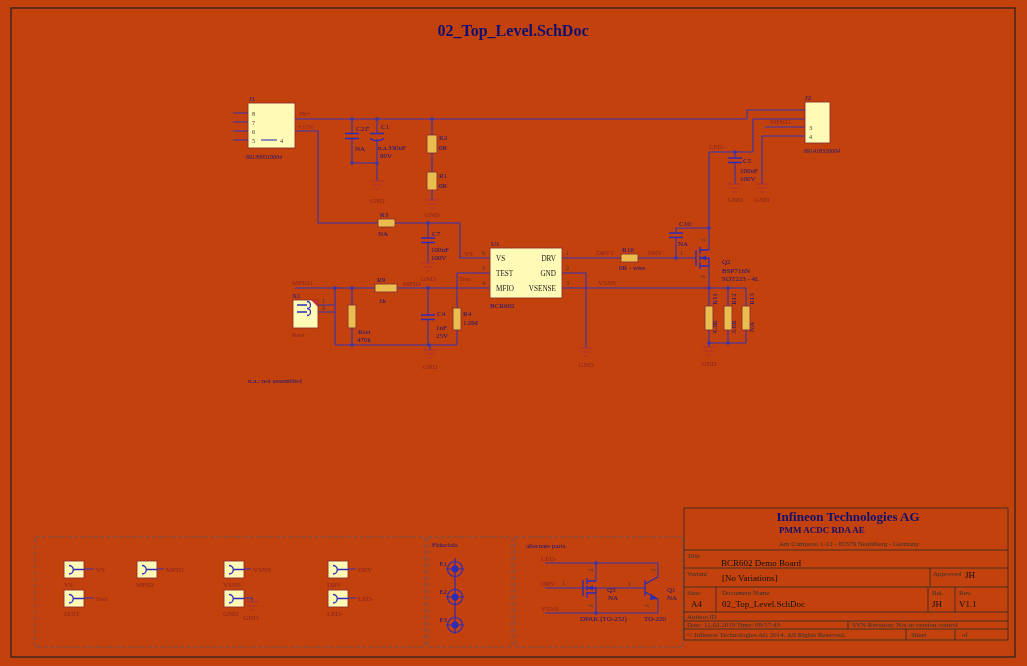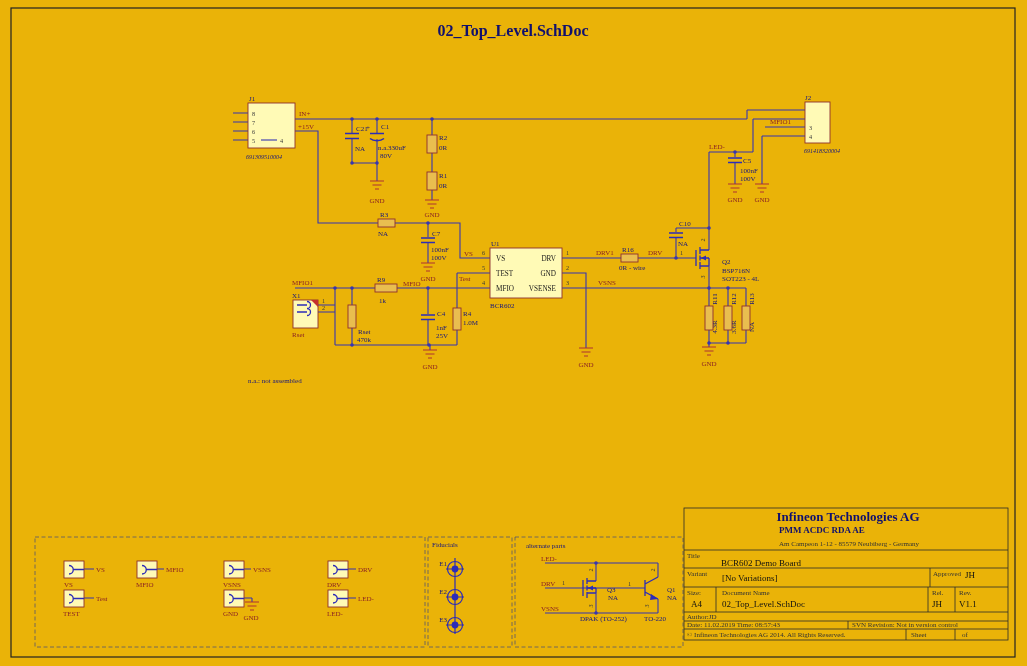--- a/index.html
+++ b/index.html
@@ -1,16 +1,16 @@
 <!DOCTYPE html>
 <html><head>
 <meta charset="utf-8">
 <style>
   html,body{margin:0;padding:0;background:#fff;}
-  #stage{position:relative;width:1027px;height:666px;background:#eab308;overflow:hidden;}
+  #stage{position:relative;width:1027px;height:666px;background:#c2410c;overflow:hidden;}
   svg text{font-family:"Liberation Serif",serif;}
   .t{font-size:7px;fill:#17177F;}
   .t6{font-size:6px;fill:#17177F;}
   .it{font-style:italic;}
   .net{font-size:7px;fill:#8C2424;}
   .pin{font-size:6.2px;fill:#3a3a3a;}
   .pname{font-size:7.2px;fill:#1a1a1a;}
   .gndt{font-size:7px;fill:#8C2424;}
   .wire{stroke:#3535B2;stroke-width:1.1;fill:none;}
   .cap{stroke:#2C2CB8;stroke-width:1.5;fill:none;}

